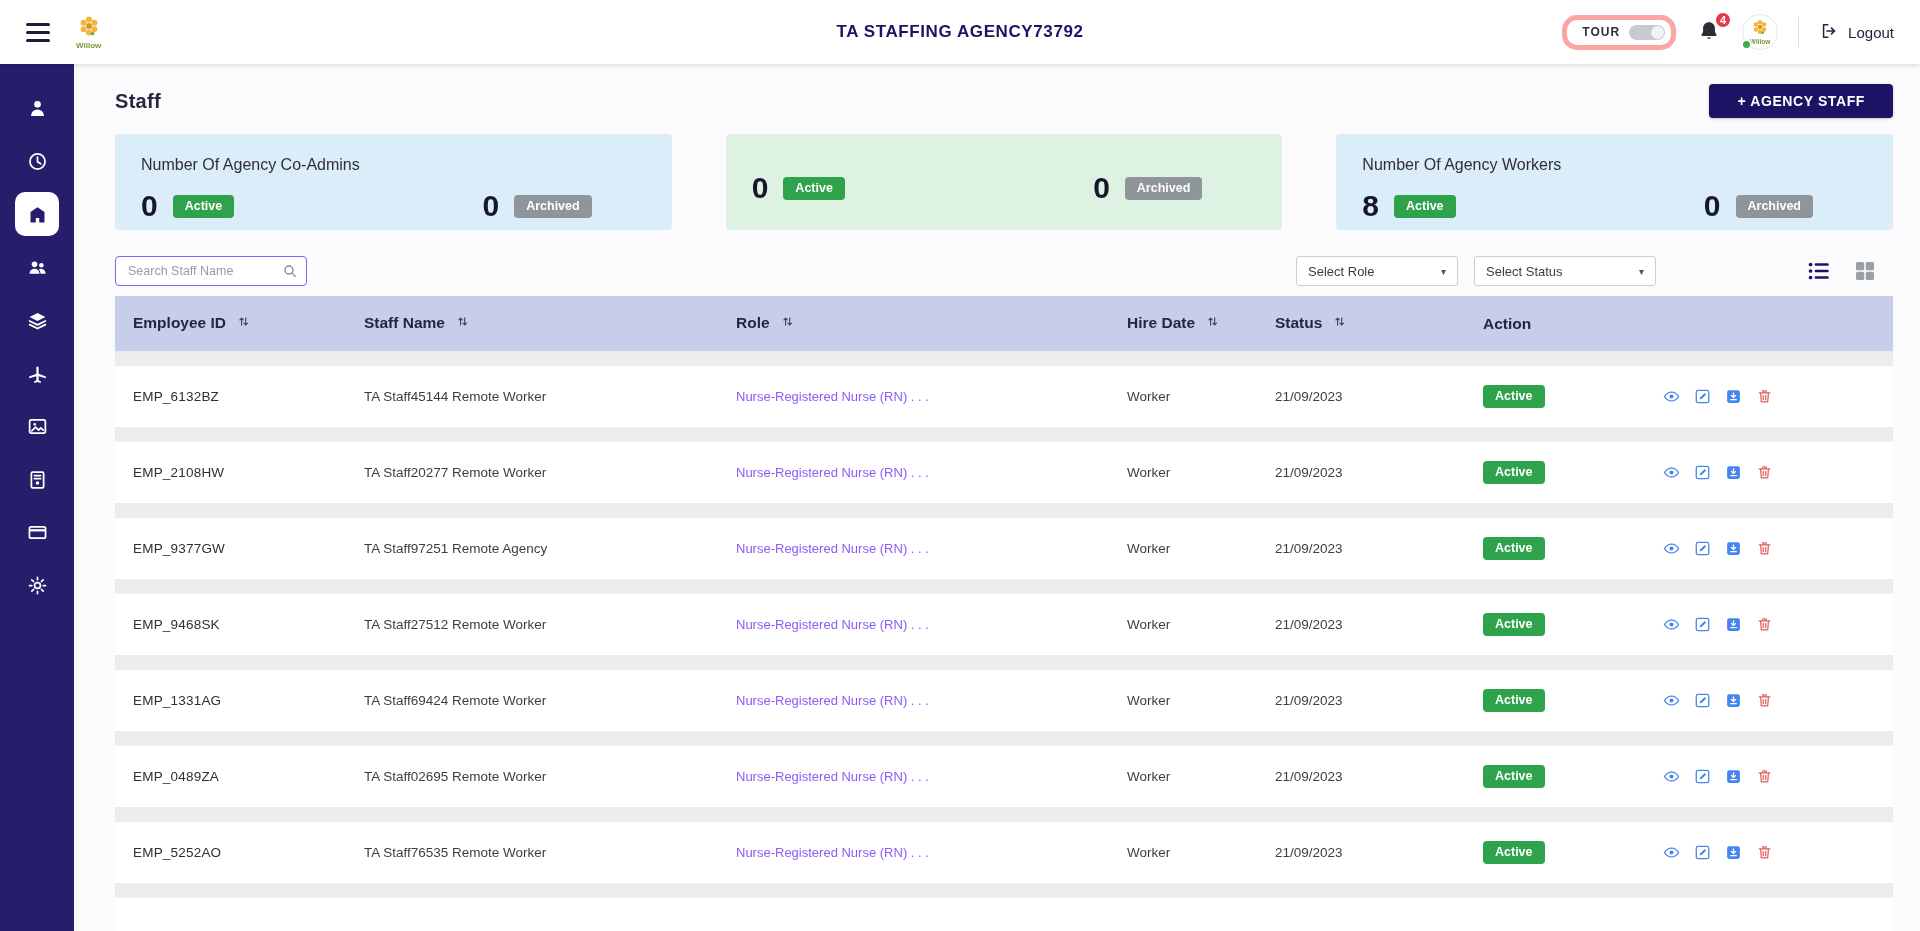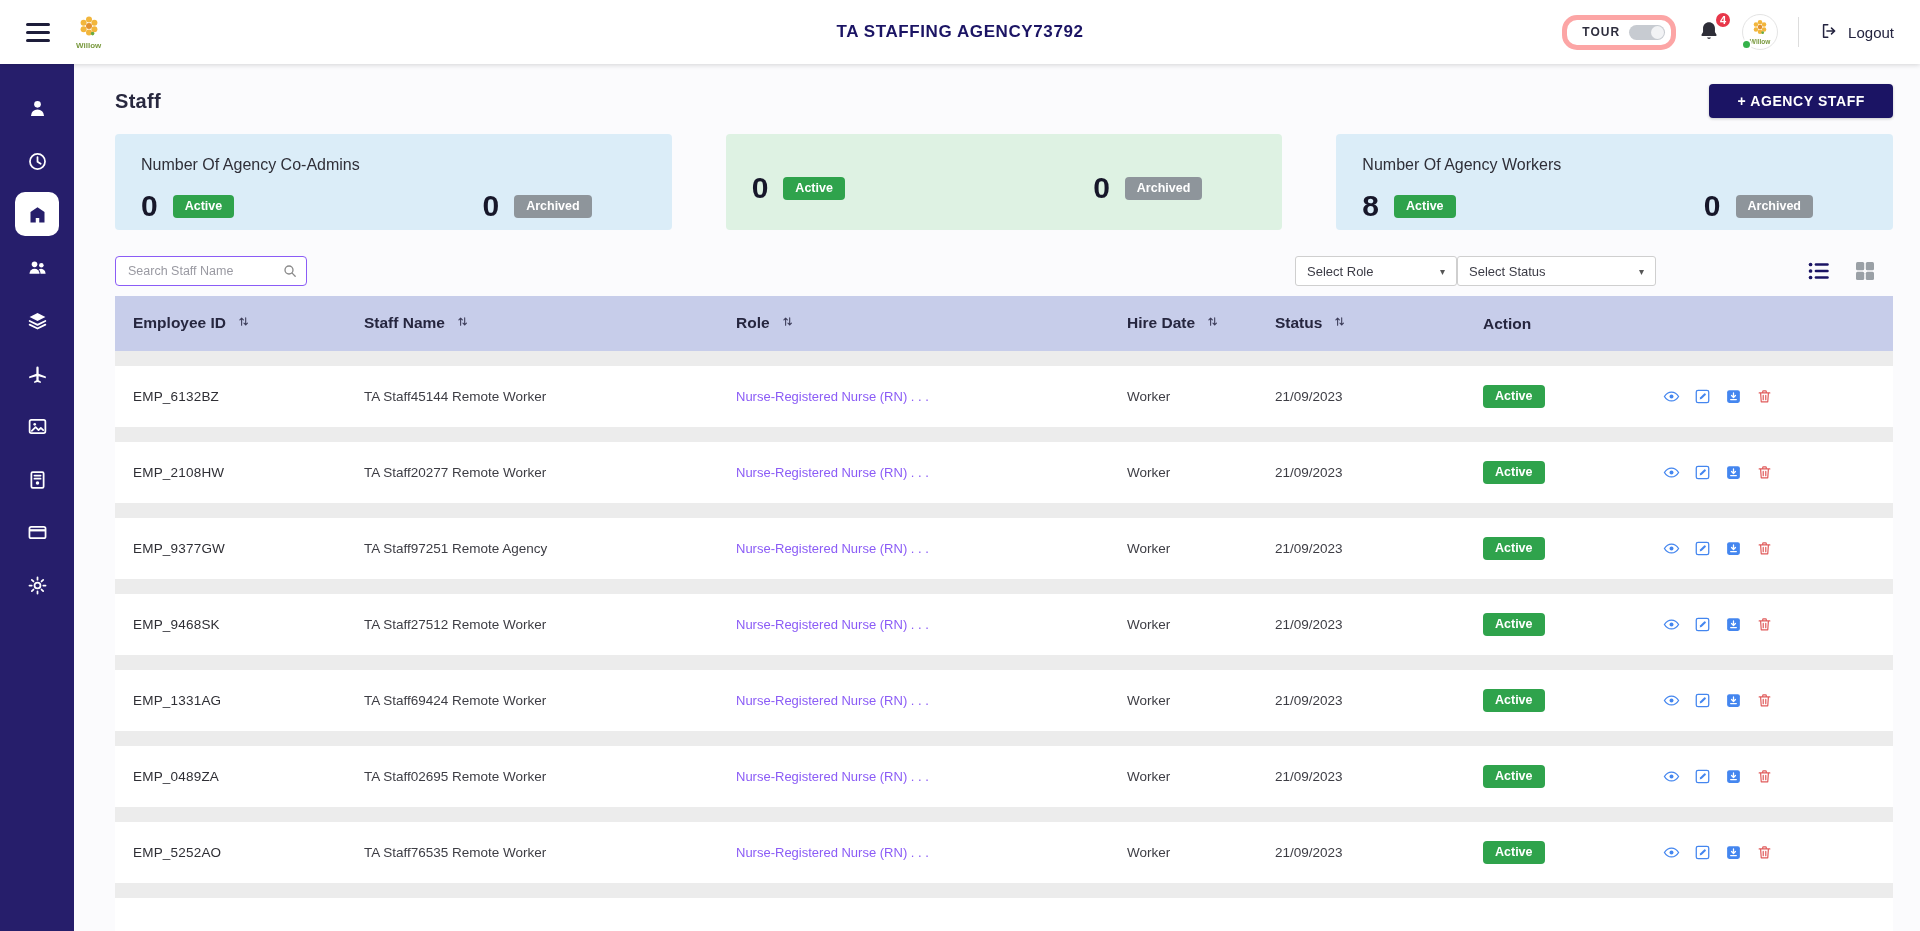--- a/index.html
+++ b/index.html
@@ -52,21 +52,21 @@
 .pill.gray{background:#8e959b}
 
 .filter-row{display:flex;align-items:center;margin-top:26px;padding-right:16px}
 .search-box{position:relative;width:192px;height:30px}
 .search-box input{width:100%;height:100%;border:1px solid #8b5cf6;border-radius:4px;padding:0 32px 0 12px;font-size:12.5px;color:#333;outline:none;background:#fff;font-family:inherit}
 .search-box input::placeholder{color:#9a9aa2}
 .search-icon{position:absolute;right:9px;top:7px;width:16px;height:16px}
 .f-right{margin-left:auto;display:flex;align-items:center}
 .select{height:30px;background:#fff;border:1px solid #cfcfcf;border-radius:3px;display:flex;align-items:center;justify-content:space-between;padding:8px 11px;font-size:13px;color:#3c3c46}
 .select.role{width:162px}
-.select.status{width:199px;}
+.select.status{width:182px;margin-left:16px}
 .caret{font-size:10px;color:#555}
 .views{margin-left:150px;display:flex;align-items:center;gap:21px}
 .view-btn svg{display:block}
 .view-btn.list{color:#1b1464}
 .view-btn.grid{color:#9aa0a6}
 
 
 .table{margin-top:10px}
 .row-grid{display:grid;grid-template-columns:231px 372px 391px 148px 208px 180px 1fr;align-items:center}
 .thead{background:#c7cdea;height:55px}

